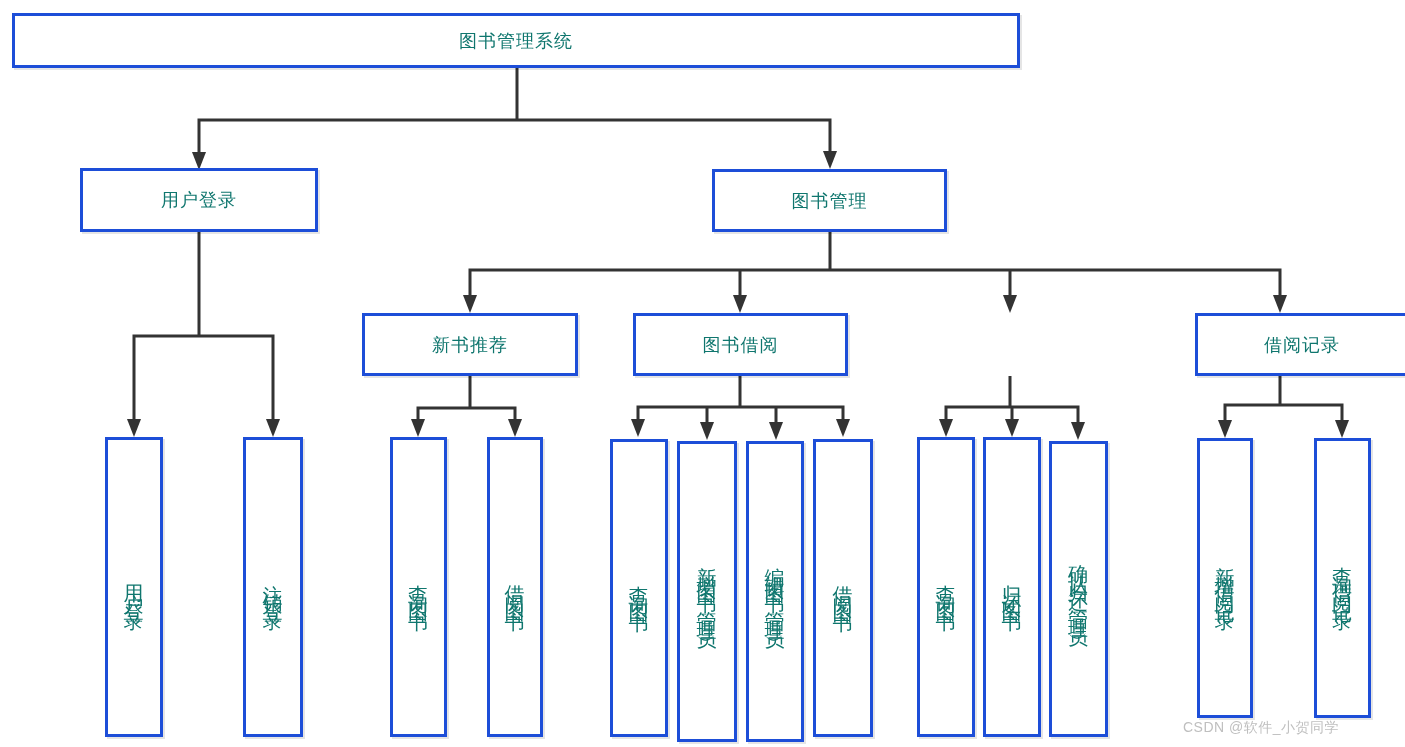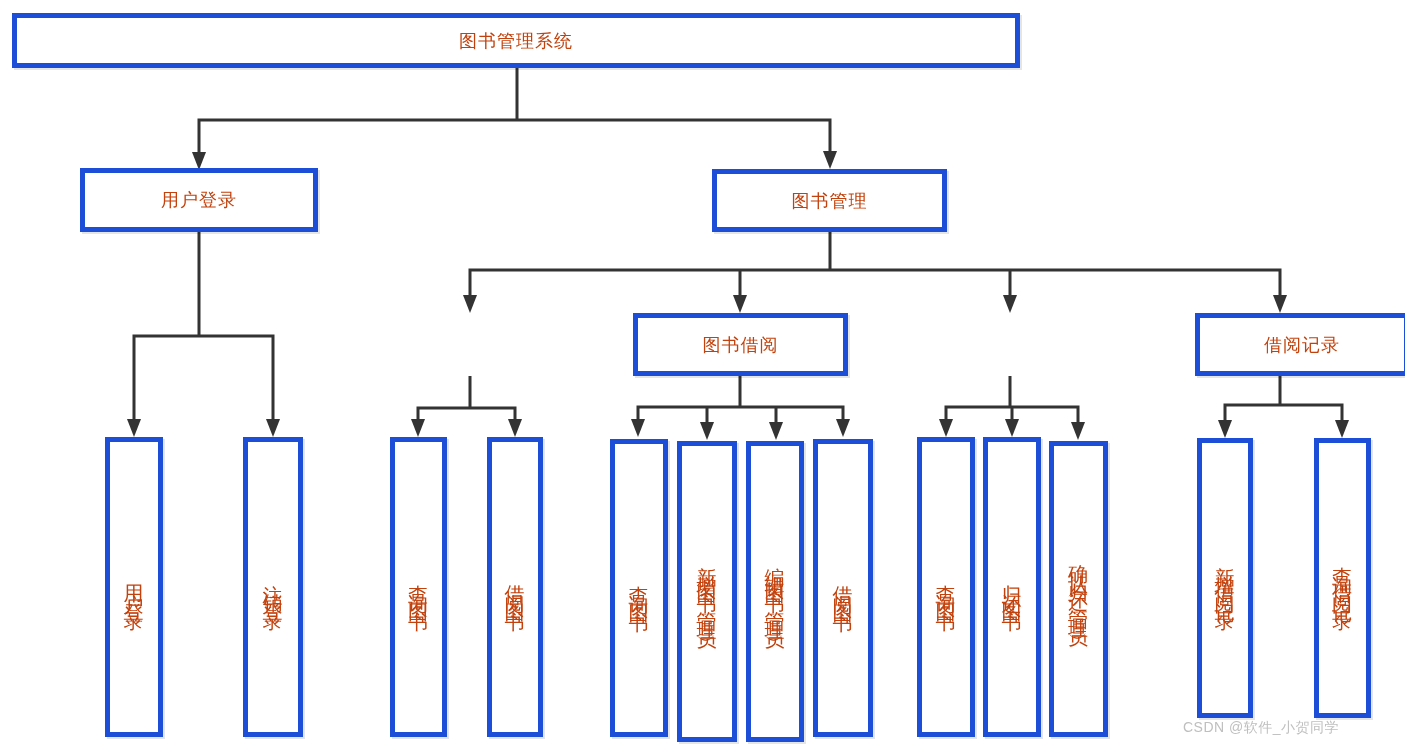--- a/index.html
+++ b/index.html
@@ -22,22 +22,22 @@
     fill: none;
   }
   .wires polygon {
     fill: #333333;
     stroke: none;
   }
   .box {
     position: absolute;
     box-sizing: border-box;
     background: #ffffff;
-    border: 5px solid #1d4ed8;
-    color: #c2410c;
+    border: 3px solid #1d4ed8;
+    color: #0f766e;
     display: flex;
     align-items: center;
     justify-content: center;
     box-shadow: 2px 2px 0 rgba(0,0,0,0.10);
   }
   .hbox { font-size: 18px; letter-spacing: 1px; }
   .vbox span {
     writing-mode: vertical-rl;
     text-orientation: upright;
     font-size: 20px;
@@ -123,20 +123,23 @@
     <span>图书管理系统</span>
   </div>
 
   <div class="box hbox n-user-login">
     <span>用户登录</span>
   </div>
   <div class="box hbox n-book-mgmt">
     <span>图书管理</span>
   </div>
 
+  <div class="box hbox n-new-book">
+    <span>新书推荐</span>
+  </div>
   <div class="box hbox n-book-borrow">
     <span>图书借阅</span>
   </div>
   <div class="box hbox n-borrow-record">
     <span>借阅记录</span>
   </div>
 
   <div class="box vbox l-user-login">
     <span>用户登录</span>
   </div>

